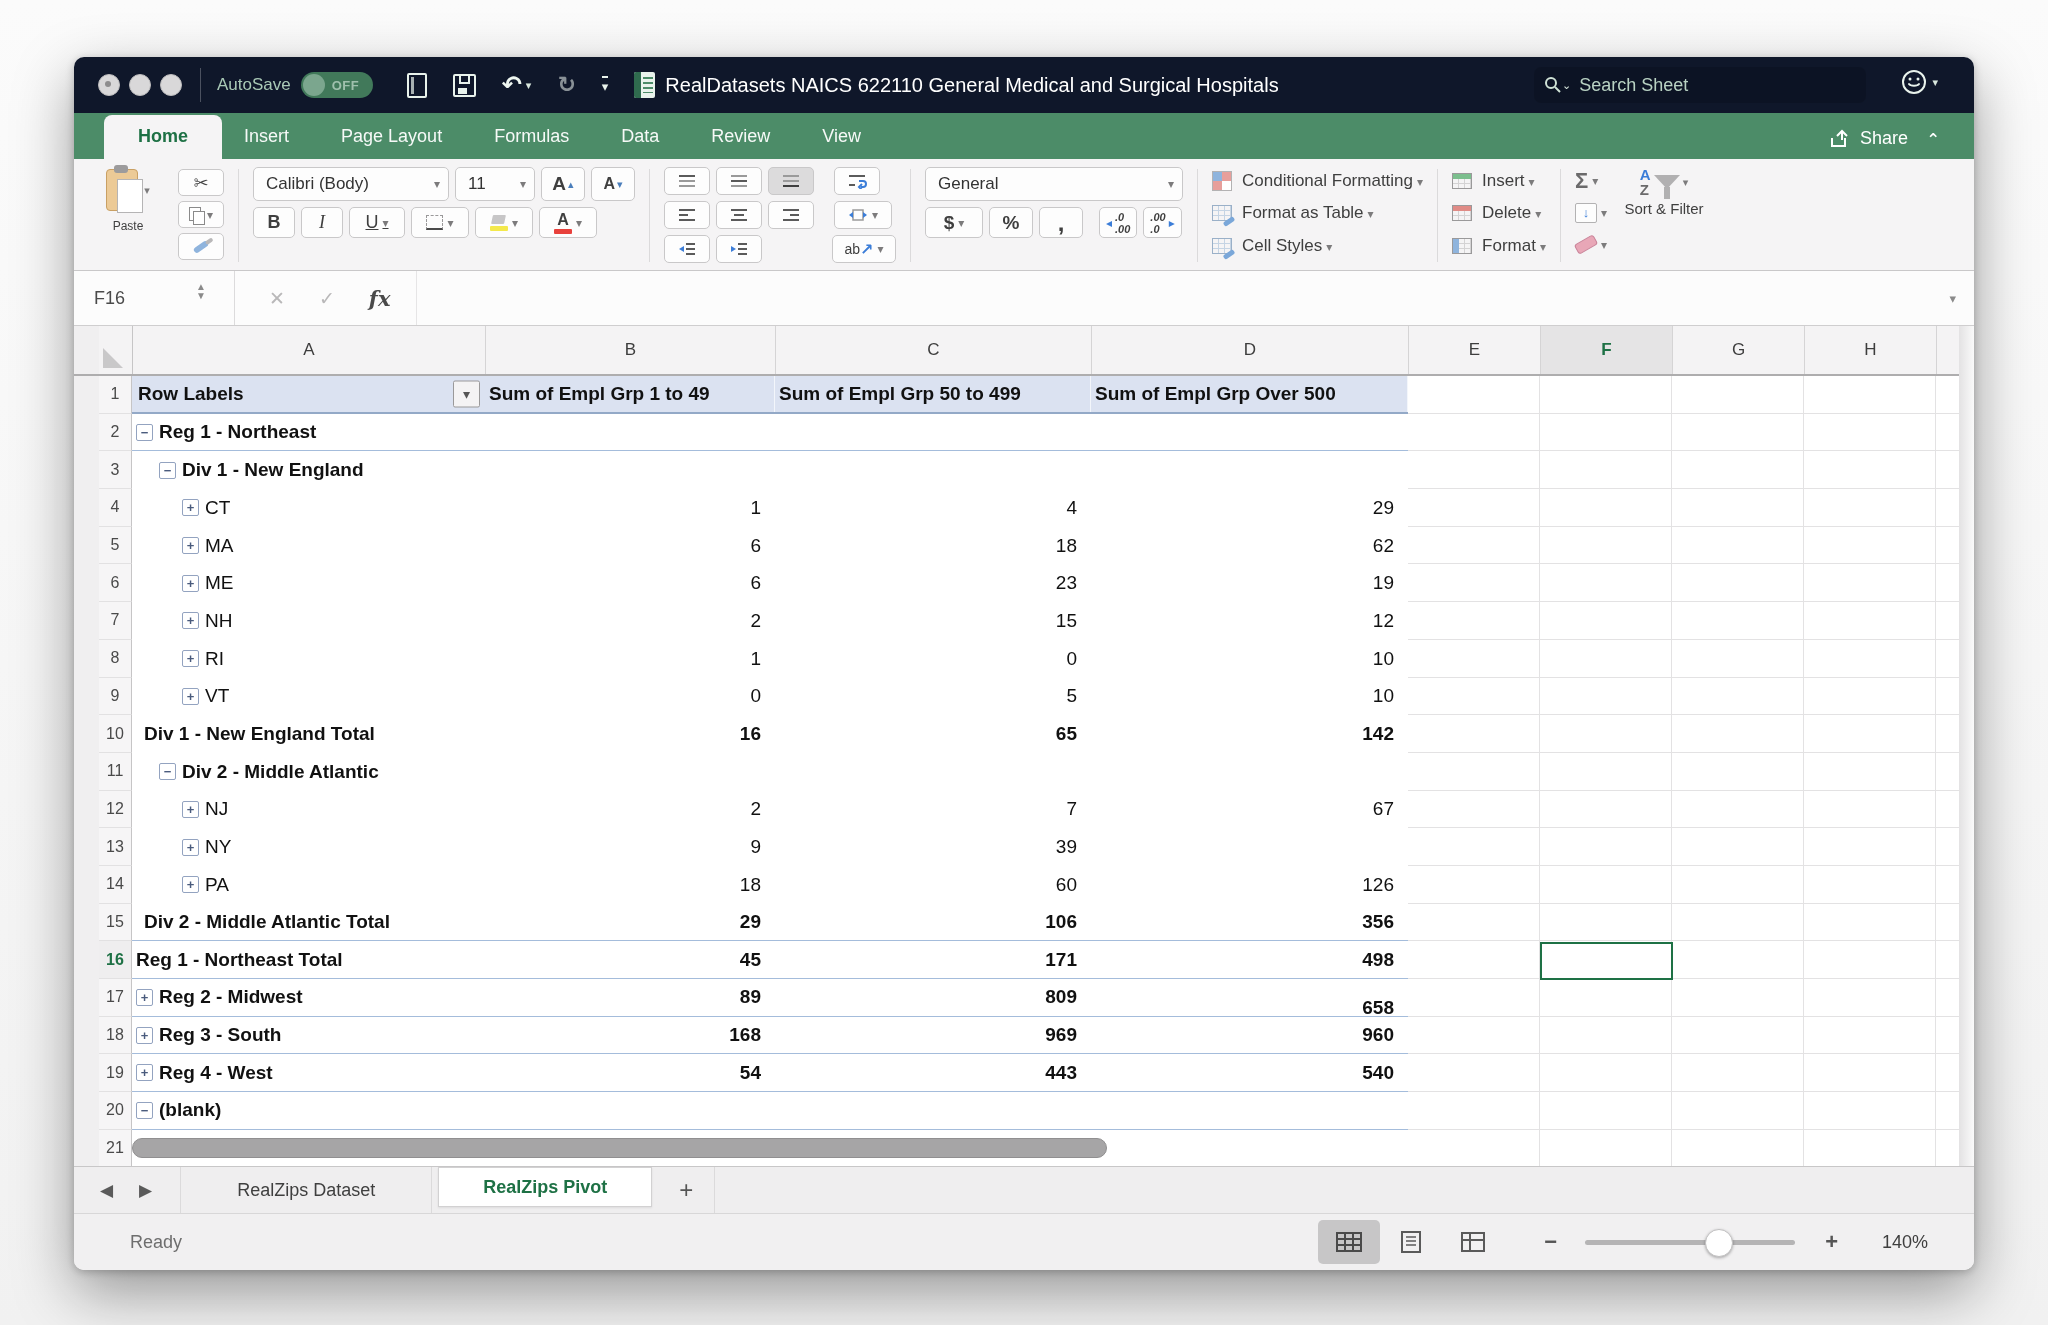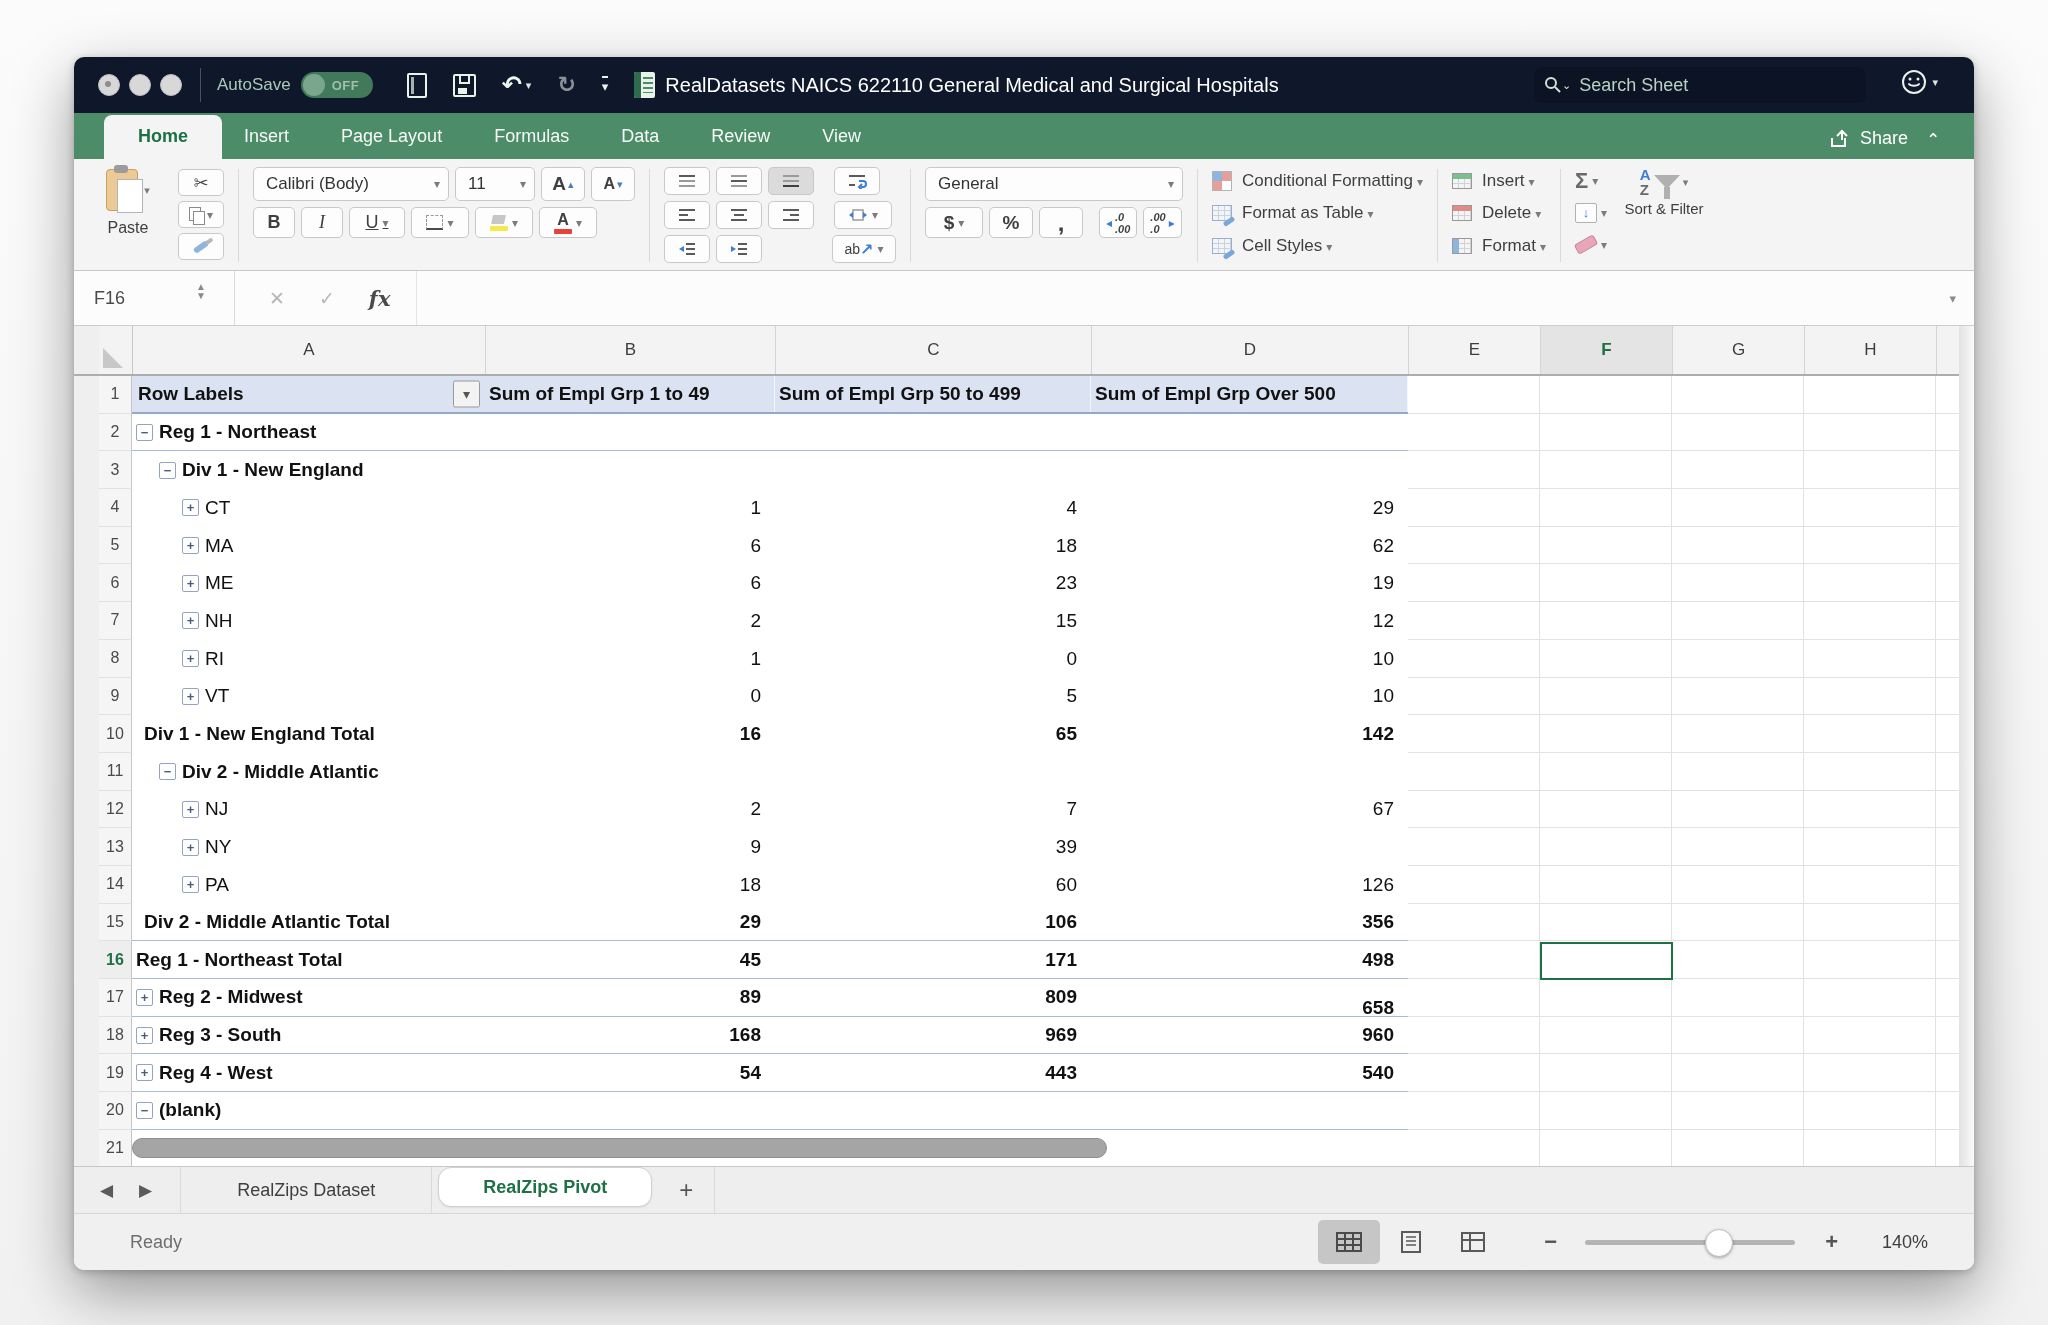--- a/index.html
+++ b/index.html
@@ -64,21 +64,21 @@
   .dd::after{content:"▾";font-size:12px;color:#7c7b7c;margin-left:4px;}
   .combo{background:#fdfdfd;border:1px solid #c9c8c9;border-radius:5px;height:34px;display:flex;align-items:center;
     padding:0 8px 0 12px;font-size:17px;color:#333;justify-content:space-between;box-sizing:border-box;}
 
   
   .paste-group{flex-direction:row;gap:8px;}
   .paste-btn{display:flex;flex-direction:column;align-items:center;width:84px;justify-content:flex-start;padding-top:2px;}
   .clip-ic{width:30px;height:40px;background:#ecca96;border:1px solid #c9a064;border-radius:4px;position:relative;}
   .clip-ic::before{content:"";position:absolute;left:7px;top:-5px;width:14px;height:8px;background:#9c9b9c;border-radius:3px;}
   .clip-ic::after{content:"";position:absolute;left:10px;top:9px;width:24px;height:32px;background:#fff;border:1px solid #b5b4b5;}
-  .plabel{font-size:16px;color:#3f3f3f;margin-top:8px;}
+  .plabel{font-size:12px;color:#3f3f3f;margin-top:8px;}
   .pcol{display:flex;flex-direction:column;gap:5px;justify-content:flex-start;padding-top:2px;}
   .xsbtn{width:46px;height:27px;font-size:16px;}
   .cut-ic::before{content:"✂";font-size:18px;color:#444;}
   .copy-ic{position:relative;width:14px;height:16px;}
   .copy-ic::before,.copy-ic::after{content:"";position:absolute;width:10px;height:12px;border:1.5px solid #8a8a8a;background:#fff;}
   .copy-ic::before{left:0;top:0;} .copy-ic::after{left:4px;top:4px;}
   .brush-ic{width:16px;height:6px;background:#8fb4dd;border-radius:3px;transform:rotate(-35deg);position:relative;}
   .brush-ic::after{content:"";position:absolute;left:14px;top:1px;width:8px;height:4px;background:#b9b8b9;border-radius:2px;}
 
   
@@ -182,21 +182,21 @@
   .fillcell{flex:1 1 auto;border-bottom:1px solid #e3e2e3;}
   .scroll-gutter{position:absolute;right:0;top:0;bottom:0;width:15px;background:linear-gradient(to right,#e3e2e3,#fafafa);}
   .selbox{position:absolute;border:2px solid #1e7145;box-sizing:border-box;pointer-events:none;}
   .hthumb{position:absolute;height:20px;border-radius:10px;background:#a6a5a6;border:1px solid #908f90;box-sizing:border-box;}
 
   
   .stabs{height:46px;background:#efeeef;border-top:1px solid #c8c7c8;display:flex;align-items:center;flex:0 0 auto;}
   .stab-nav{display:flex;gap:26px;margin:0 28px 0 26px;color:#5a5a5a;font-size:17px;}
   .stab-inactive{height:100%;display:flex;align-items:center;padding:0 56px;border-left:1px solid #dbdadb;
     border-right:1px solid #dbdadb;font-size:18px;color:#3f3f3f;}
-  .stab-active{height:38px;background:#fff;border:1px solid #d2d1d2;border-radius:13px;display:flex;align-items:center;
+  .stab-active{height:38px;background:#fff;border:1px solid #d2d1d2;border-radius:0;display:flex;align-items:center;
     padding:0 44px;margin:0 6px;font-size:18px;color:#1e7145;font-weight:700;box-shadow:0 1px 2px rgba(0,0,0,.08);}
   .stab-add{width:56px;height:100%;display:flex;align-items:center;justify-content:center;font-size:24px;color:#555;
     border-right:1px solid #dbdadb;}
 
   
   .status{height:56px;background:#f1f0f1;border-top:1px solid #d8d7d8;display:flex;align-items:center;flex:0 0 auto;}
   .ready{font-size:18px;color:#6e6e6e;margin-left:56px;}
   .sb-right{margin-left:auto;display:flex;align-items:center;}
   .viewbtn{width:62px;height:44px;display:flex;align-items:center;justify-content:center;border-radius:5px;}
   .viewbtn.sel{background:#c7c6c7;}

